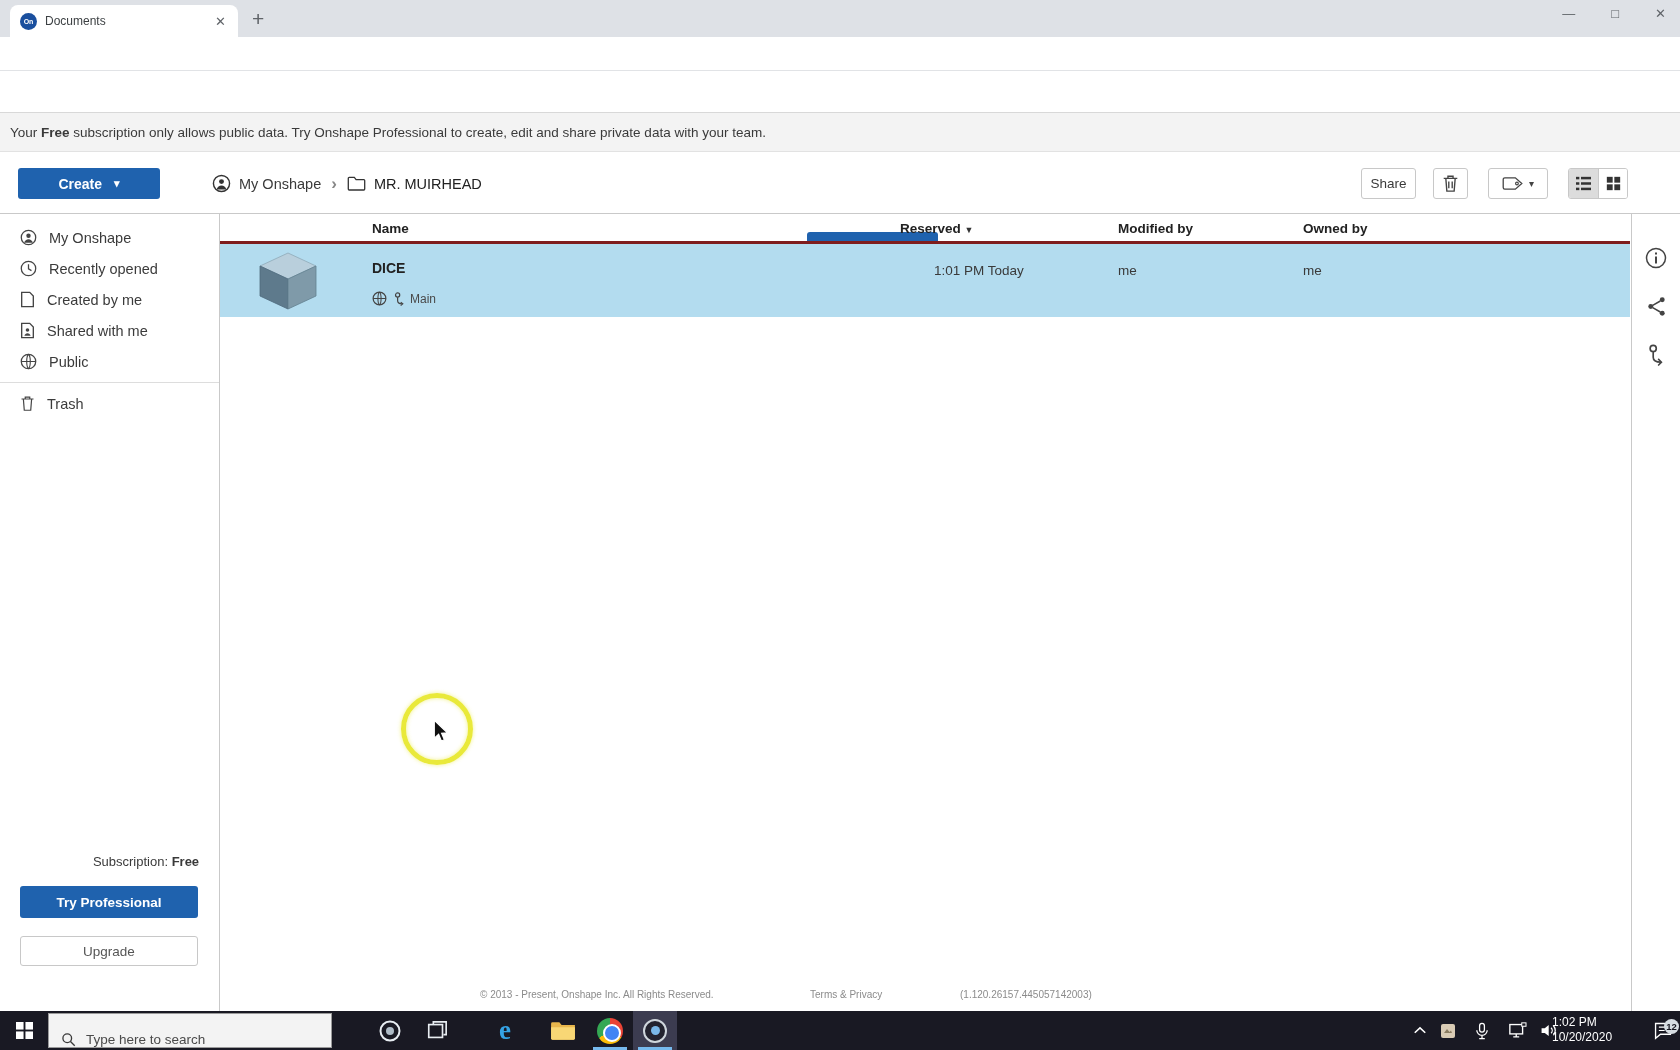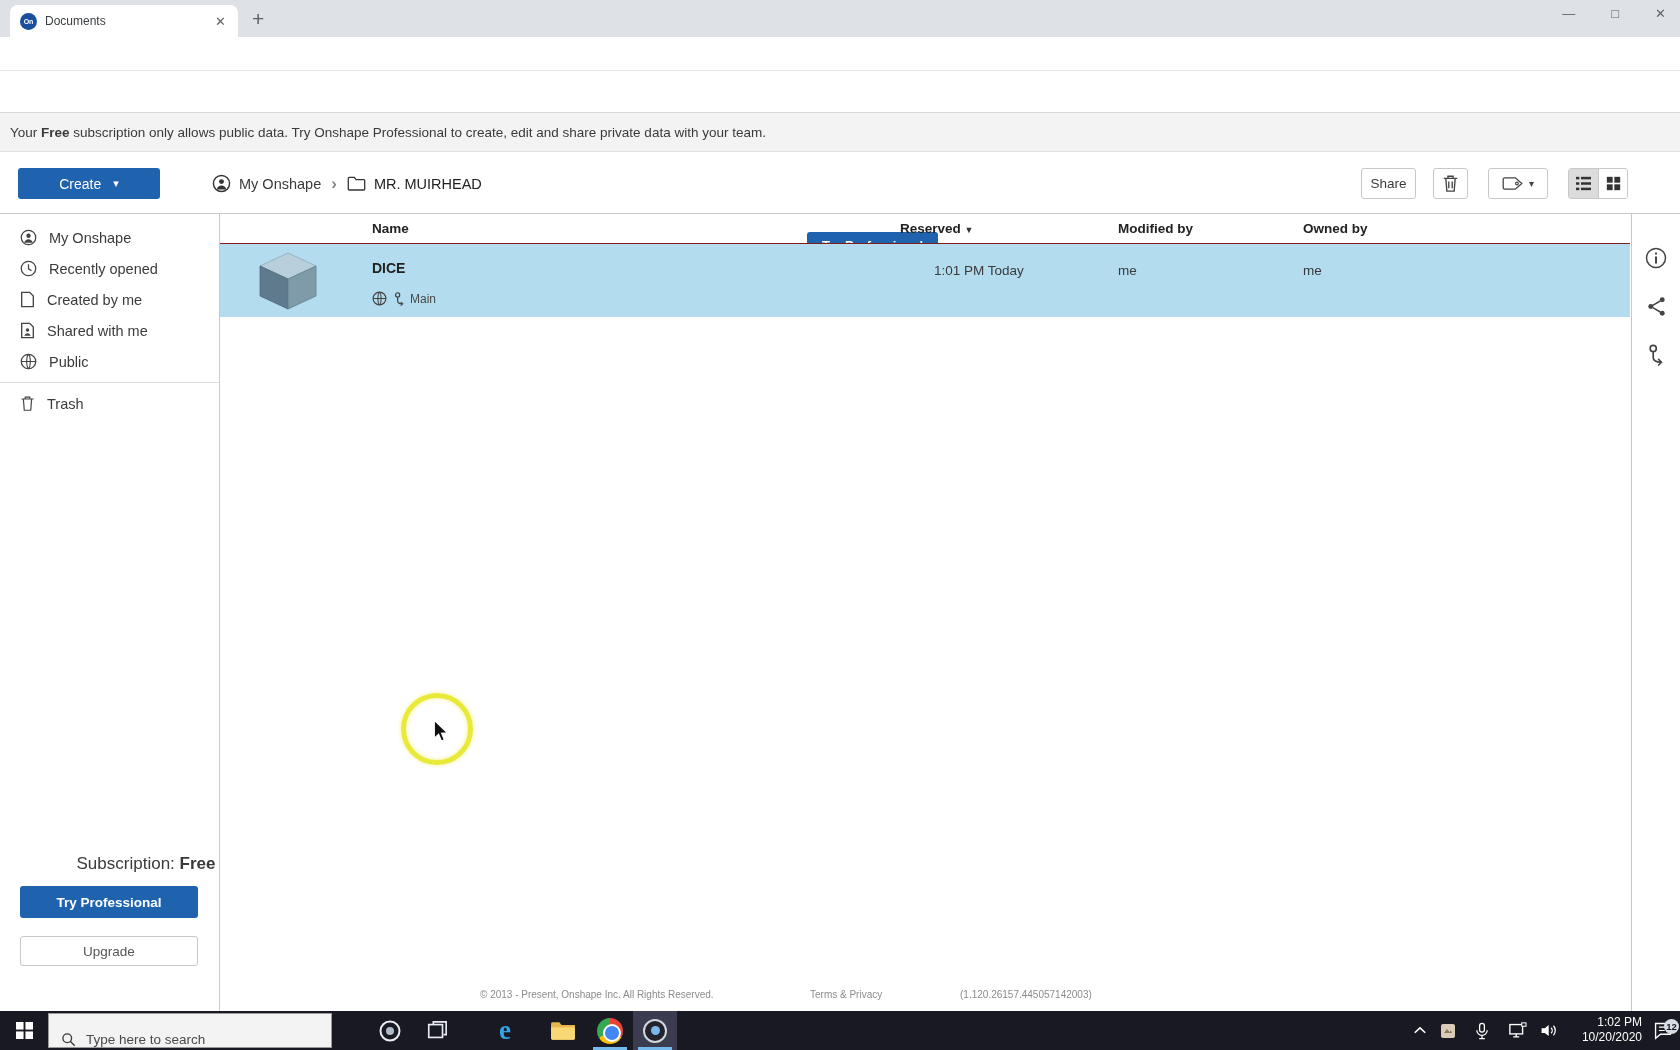--- a/index.html
+++ b/index.html
@@ -61,21 +61,21 @@
   #banner { left:0; top:113px; width:1680px; height:39px; background:#f3f3f3;
     border-bottom:1px solid #e2e2e2; display:flex; align-items:center; }
   #banner-text { margin-left:10px; font-size:13.5px; color:#3a3a3a; }
   #banner-btn { position:absolute; left:807px; top:119px; height:27px; padding:0 15px;
     background:#1f62ae; border-radius:3px; color:#fff; font-size:13px; font-weight:bold;
     display:flex; align-items:center; }
 
   
   #toolbar { left:0; top:152px; width:1680px; height:61px; background:#fff; }
   #create-btn { left:18px; top:16px; width:142px; height:31px; background:#1f62ae;
-    border-radius:3px; color:#fff; font-size:14px; font-weight:normal; display:flex;
+    border-radius:3px; color:#fff; font-size:14px; font-weight:bold; display:flex;
     align-items:center; justify-content:center; gap:12px; }
   #breadcrumb { left:212px; top:16px; height:31px; display:flex; align-items:center;
     gap:8px; font-size:14.5px; color:#3a3a3a; }
   #breadcrumb .crumb-sep { color:#888; font-size:17px; font-weight:bold; margin:0 2px;}
   #tb-right { right:52px; top:16px; display:flex; align-items:center; }
   .tb-btn { height:31px; border:1px solid #c8c8c8; border-radius:3px; background:#fff;
     font-size:13.5px; color:#3a3a3a; display:flex; align-items:center; justify-content:center;}
   #share-btn { width:55px; margin-right:17px; }
   #trash-btn { width:35px; margin-right:20px; }
   #tag-btn { width:60px; margin-right:20px; gap:6px;}
@@ -86,30 +86,30 @@
 
   
   #content { left:0; top:213px; width:1680px; height:798px; border-top:1px solid #c9c9c9; }
   #sidebar { position:absolute; left:0; top:0; width:220px; height:798px;
     border-right:1px solid #c9c9c9; background:#fff;}
   .side-item { height:31px; display:flex; align-items:center; gap:12px; padding-left:20px;
     font-size:14.5px; color:#3b3b3b; cursor:default; }
   #side-list { padding-top:8px; }
   .side-divider { border:none; border-top:1px solid #ddd; margin:5px 0; }
   #sub-line { position:absolute; left:0; top:640px; width:264px; text-align:center;
-    font-size:17px; color:#3a3a3a;padding-left:28px; }
+    font-size:13px; color:#3a3a3a;padding-left:28px; }
   #sidebar-trypro { position:absolute; left:20px; top:672px; width:178px; height:32px;
     background:#1f62ae; border-radius:3px; color:#fff; font-weight:bold; font-size:13.5px;
     display:flex; align-items:center; justify-content:center; }
   #sidebar-upgrade { position:absolute; left:20px; top:722px; width:178px; height:30px;
     border:1px solid #c8c8c8; border-radius:3px; background:#fff; color:#555;
     font-size:13.5px; display:flex; align-items:center; justify-content:center; }
 
   #main { position:absolute; left:220px; top:0; width:1410px; height:798px; }
-  #thead { position:relative; height:30px; border-bottom:1px solid #7f1d1d; }
+  #thead { position:relative; height:30px; border-bottom:3px solid #7f1d1d; }
   .th { position:absolute; top:7px; font-size:13.5px; font-weight:bold; color:#222; }
   #doc-row { position:relative; height:73px; background:#b3dcef;text-align:right; }
   .cell { position:absolute; font-size:13.5px; color:#3a3a3a; }
   #row-name { font-size:14px; font-weight:bold; color:#222; }
   #row-meta { position:absolute; left:152px; top:47px; display:flex; align-items:center; gap:6px;
     font-size:12px; color:#4a4a4a;}
   #thumb { position:absolute; left:36px; top:7px; }
 
   #right-panel { position:absolute; left:1631px; top:0; width:49px; height:798px;
     border-left:1px solid #c9c9c9; display:flex; flex-direction:column; align-items:center;
@@ -138,21 +138,21 @@
   .edge-e { font-size:27px; font-weight:bold; color:#35a2e4; font-family:"Liberation Serif",serif; }
   .chrome-ball { width:26px; height:26px; border-radius:50%;
     background:conic-gradient(#ea4335 0 33%, #fbbc05 0 66%, #34a853 0 100%); position:relative;}
   .chrome-ball::after { content:""; position:absolute; left:6px; top:6px; width:14px; height:14px;
     border-radius:50%; background:#4285f4; border:2.5px solid #fff; }
   .rec-ball { width:24px; height:24px; border-radius:50%; background:#23232f;
     border:2px solid #cfd6dc; display:flex; align-items:center; justify-content:center;}
   .rec-ball i { width:9px; height:9px; border-radius:50%; background:#7ab7e8; }
   .tray-ic { position:absolute; top:1011px; width:32px; height:39px; display:flex;
     align-items:center; justify-content:center; }
-  #tray-clock { left:1552px; top:1015px; width:90px; text-align:right; color:#fff;
+  #tray-clock { left:1552px; top:1015px; width:90px; text-align:left; color:#fff;
     font-size:12px; line-height:15px; }
   #notif-wrap { left:1646px; top:1011px; width:34px; height:39px; display:flex;
     align-items:center; justify-content:center; position:absolute;}
   #notif-badge { position:absolute; right:1px; bottom:16px; min-width:15px; height:15px;
     border-radius:50%; background:#d7dde2; color:#16161f; font-size:9.5px; font-weight:bold;
     display:flex; align-items:center; justify-content:center; }
 </style>
 </head>
 <body>
 

